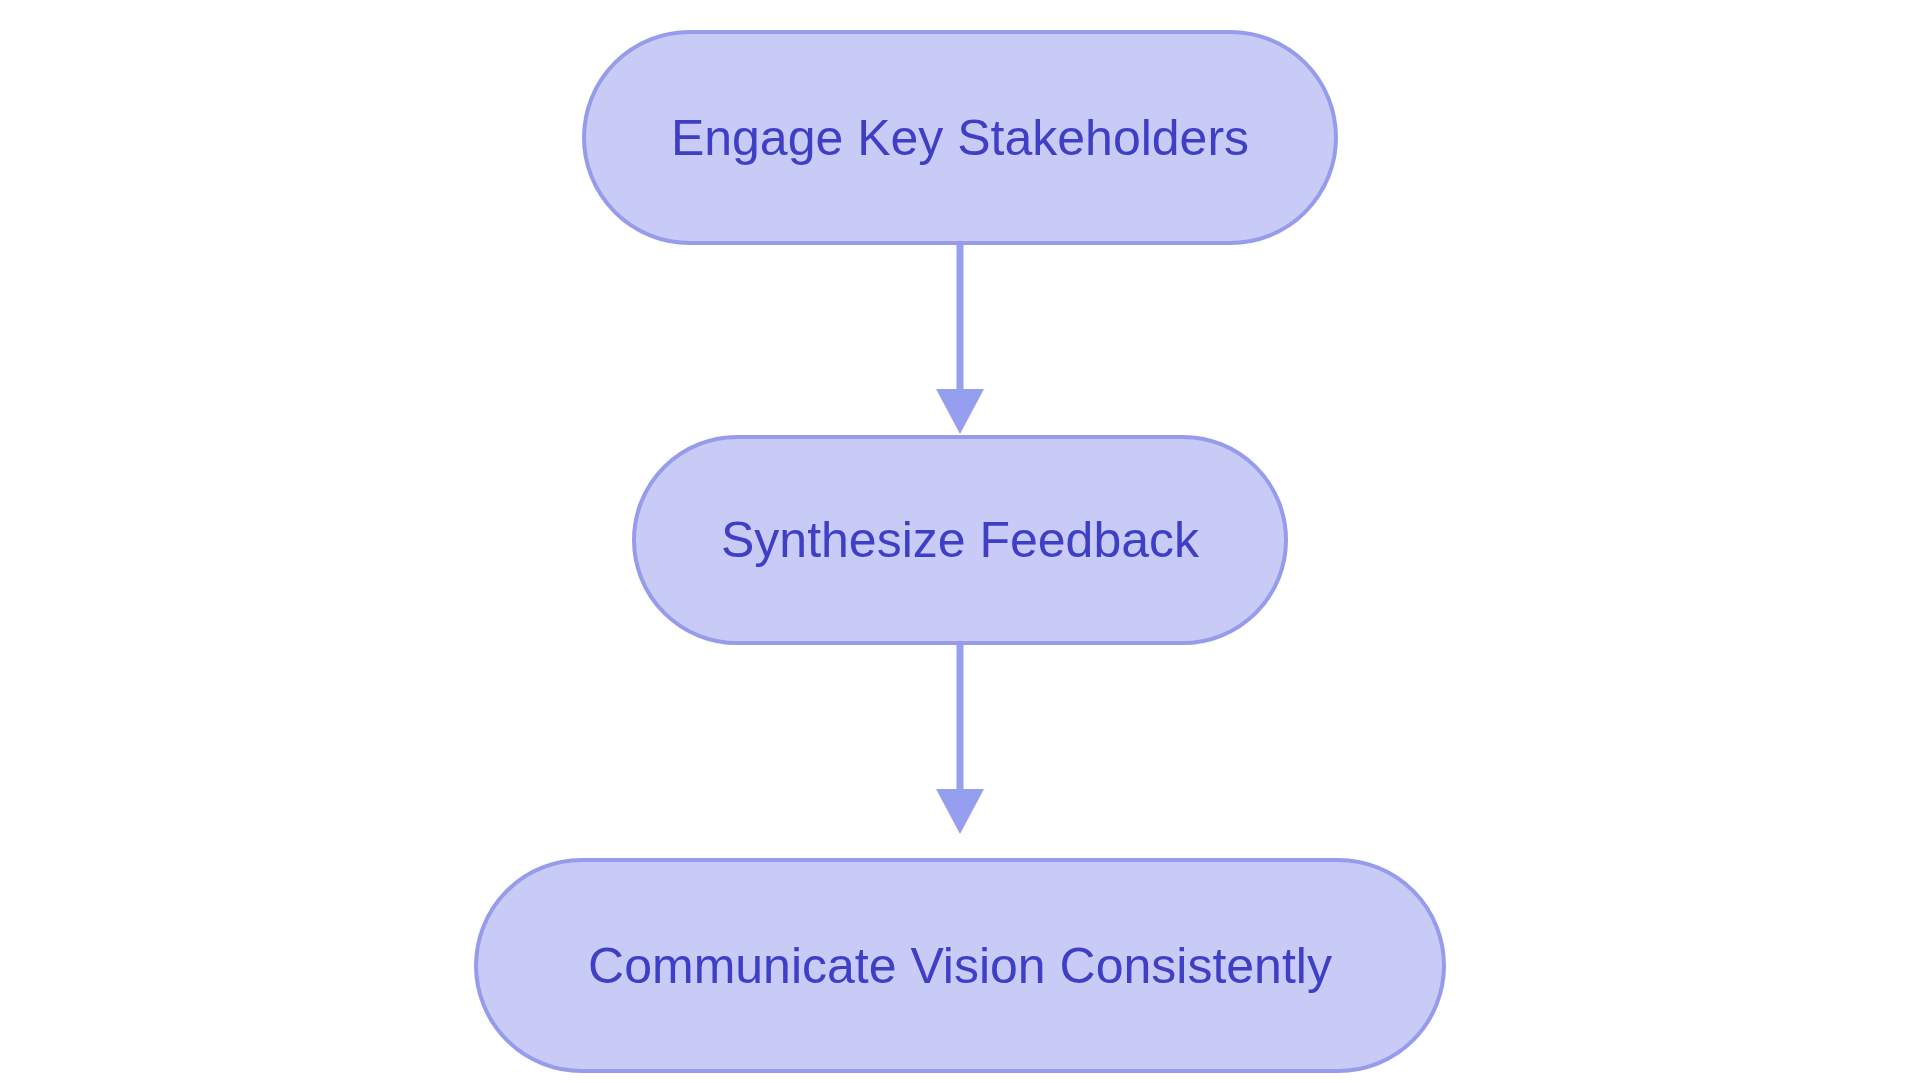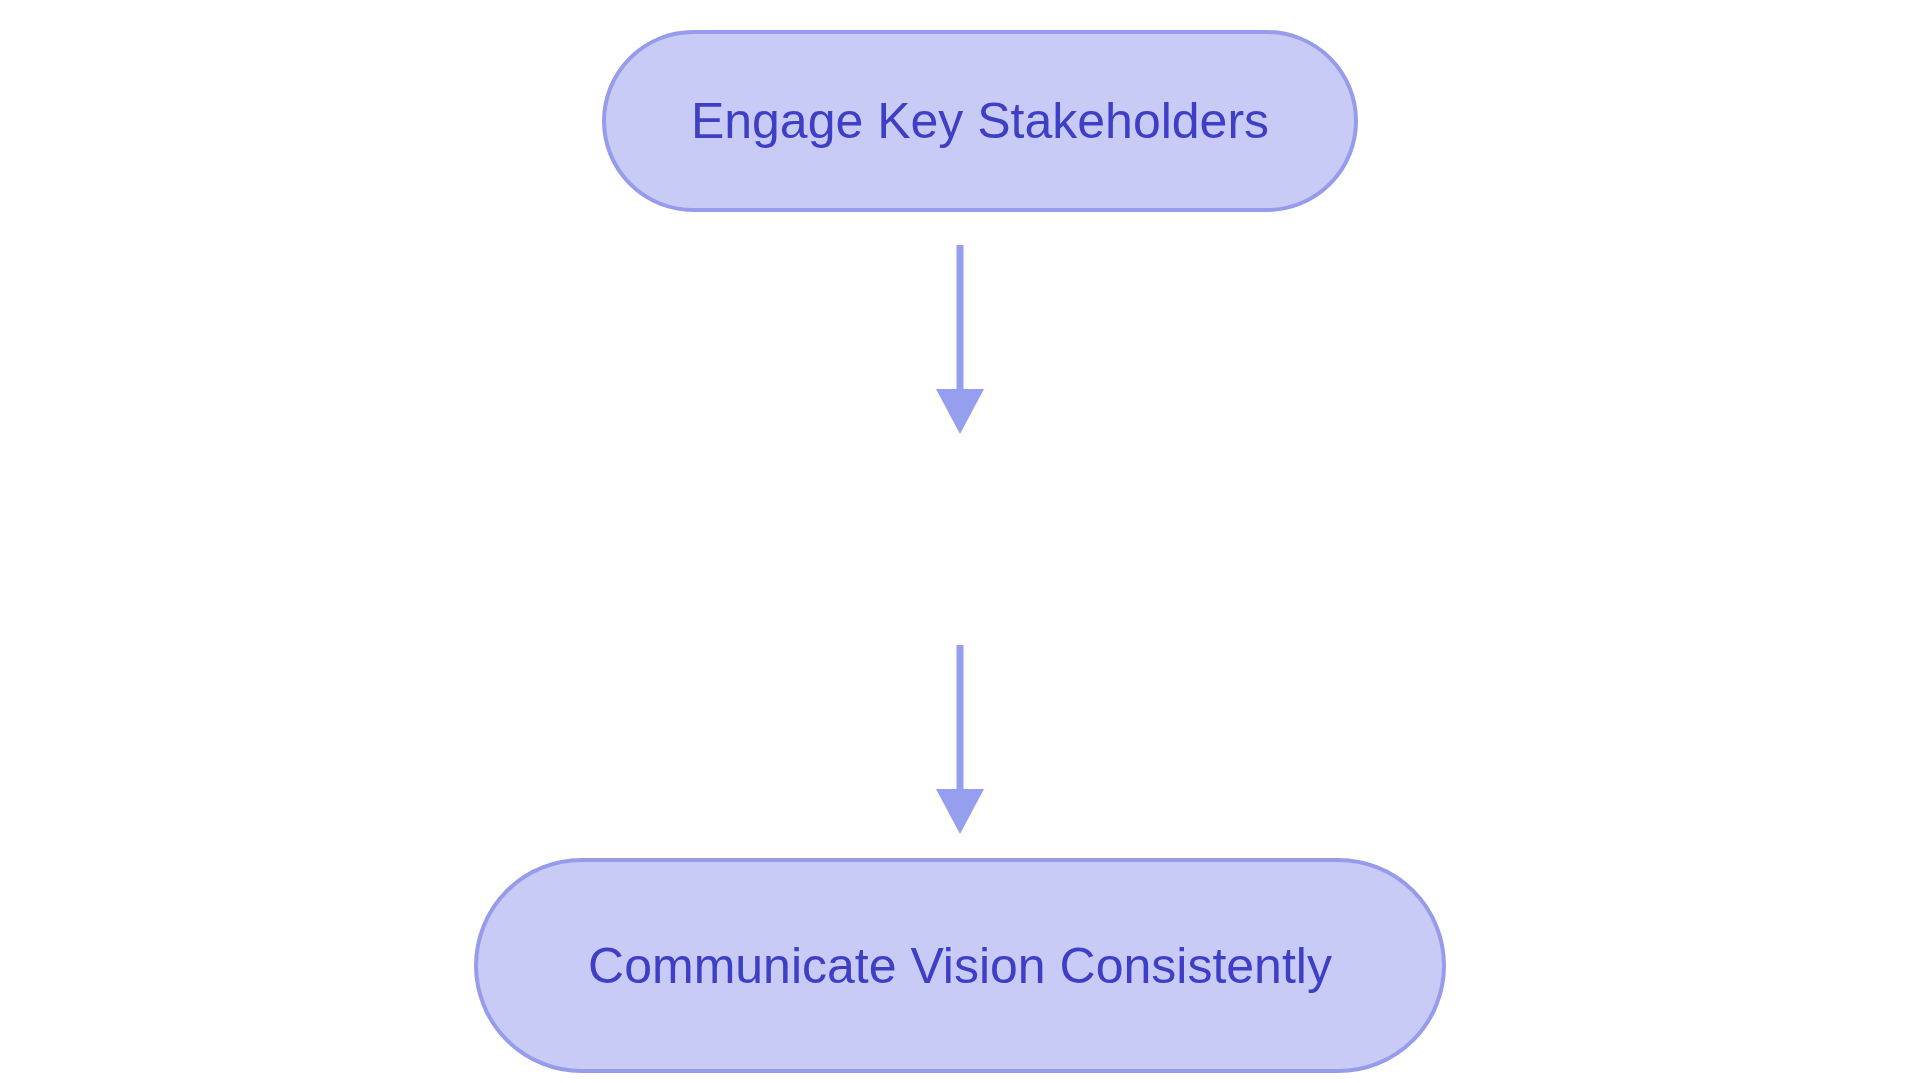--- a/index.html
+++ b/index.html
@@ -31,21 +31,21 @@
     border: 4px solid var(--node-border);
     border-radius: 999px;
   }
   .node-label {
     color: var(--node-text);
     font-size: 50px;
     line-height: 1.2;
     white-space: nowrap;
     text-align: center;
   }
-  .n1 { left: 602px; top: 30px;  width: 756px; height: 182px; }
+  .n1 { left: 582px; top: 30px;  width: 756px; height: 215px; }
   .n2 { left: 632px; top: 435px; width: 656px; height: 210px; }
   .n3 { left: 474px; top: 858px; width: 972px; height: 215px; }
   .edges {
     position: absolute;
     left: 0; top: 0;
     width: 1920px;
     height: 1083px;
     pointer-events: none;
   }
   .edge-stem { stroke: var(--arrow); stroke-width: 7px; }
@@ -64,18 +64,21 @@
     <g>
       <line class="edge-stem" x1="960" y1="645" x2="960" y2="792"></line>
       <polygon class="edge-head" points="936,789 984,789 960,834"></polygon>
     </g>
   </svg>
 
   <div class="node n1">
     <span class="node-label">Engage Key Stakeholders</span>
   </div>
 
+  <div class="node n2">
+    <span class="node-label">Synthesize Feedback</span>
+  </div>
 
   <div class="node n3">
     <span class="node-label">Communicate Vision Consistently</span>
   </div>
 
 </div>
 
 </body></html>

